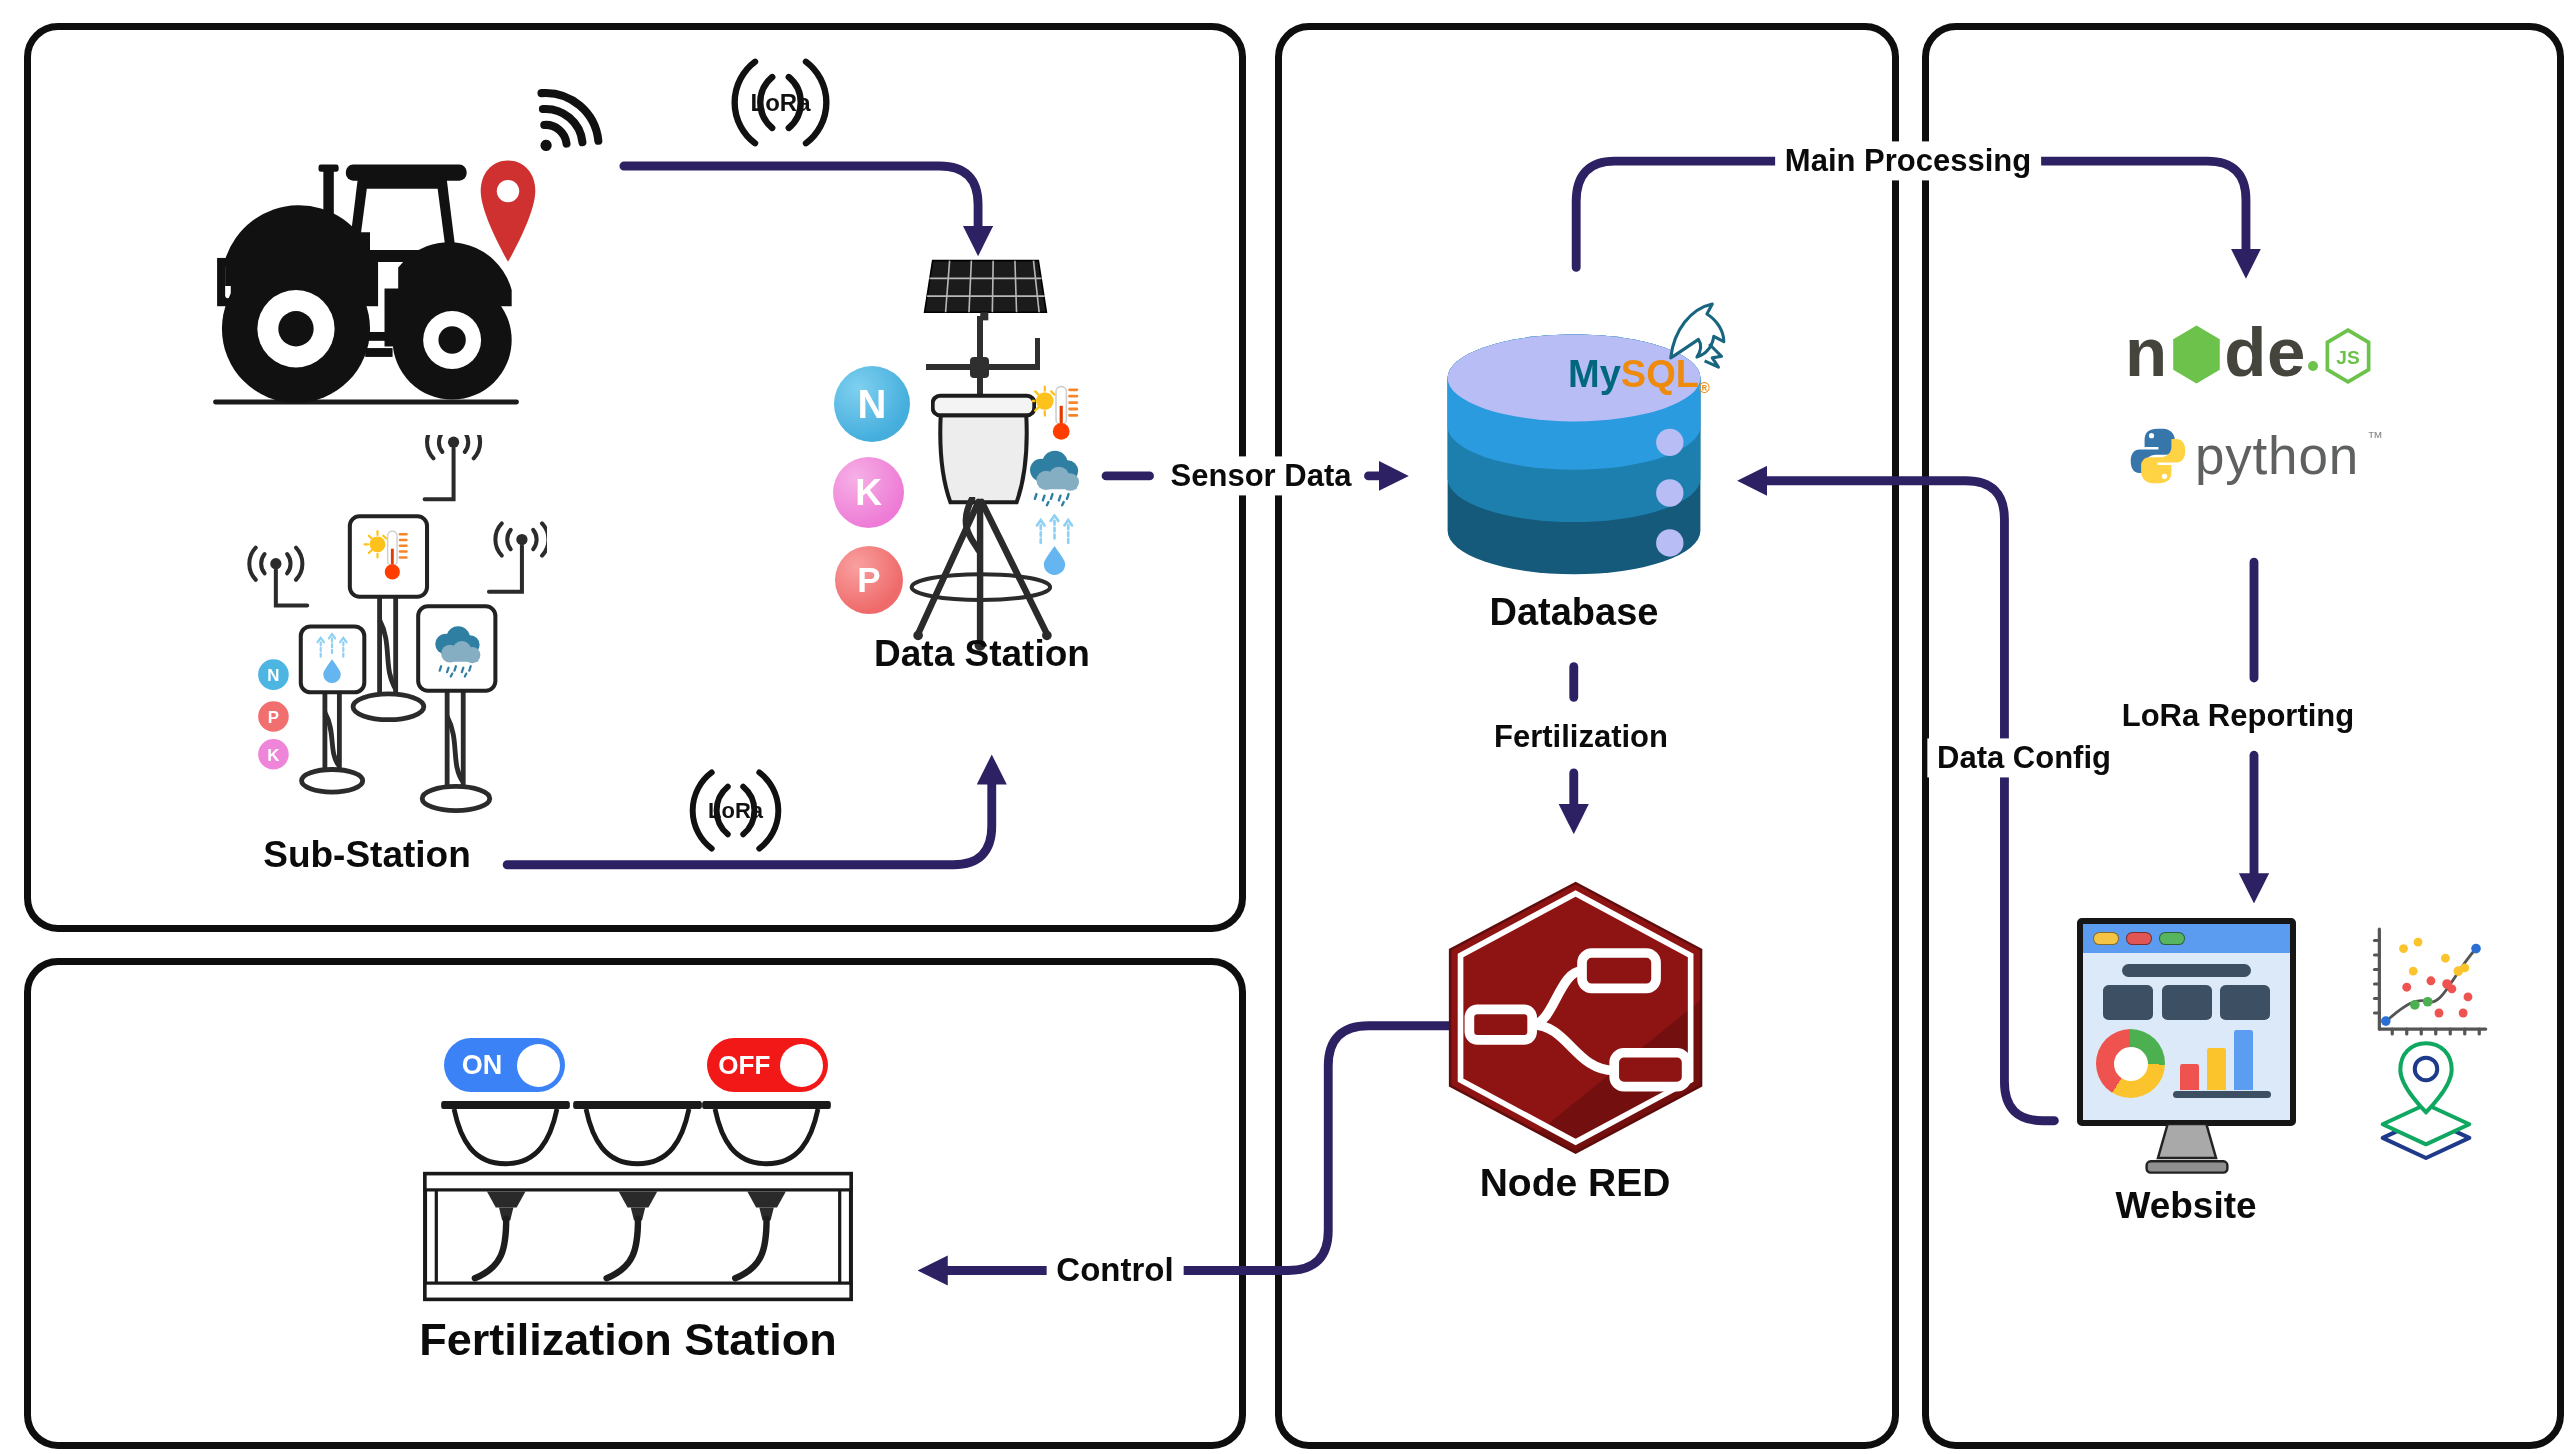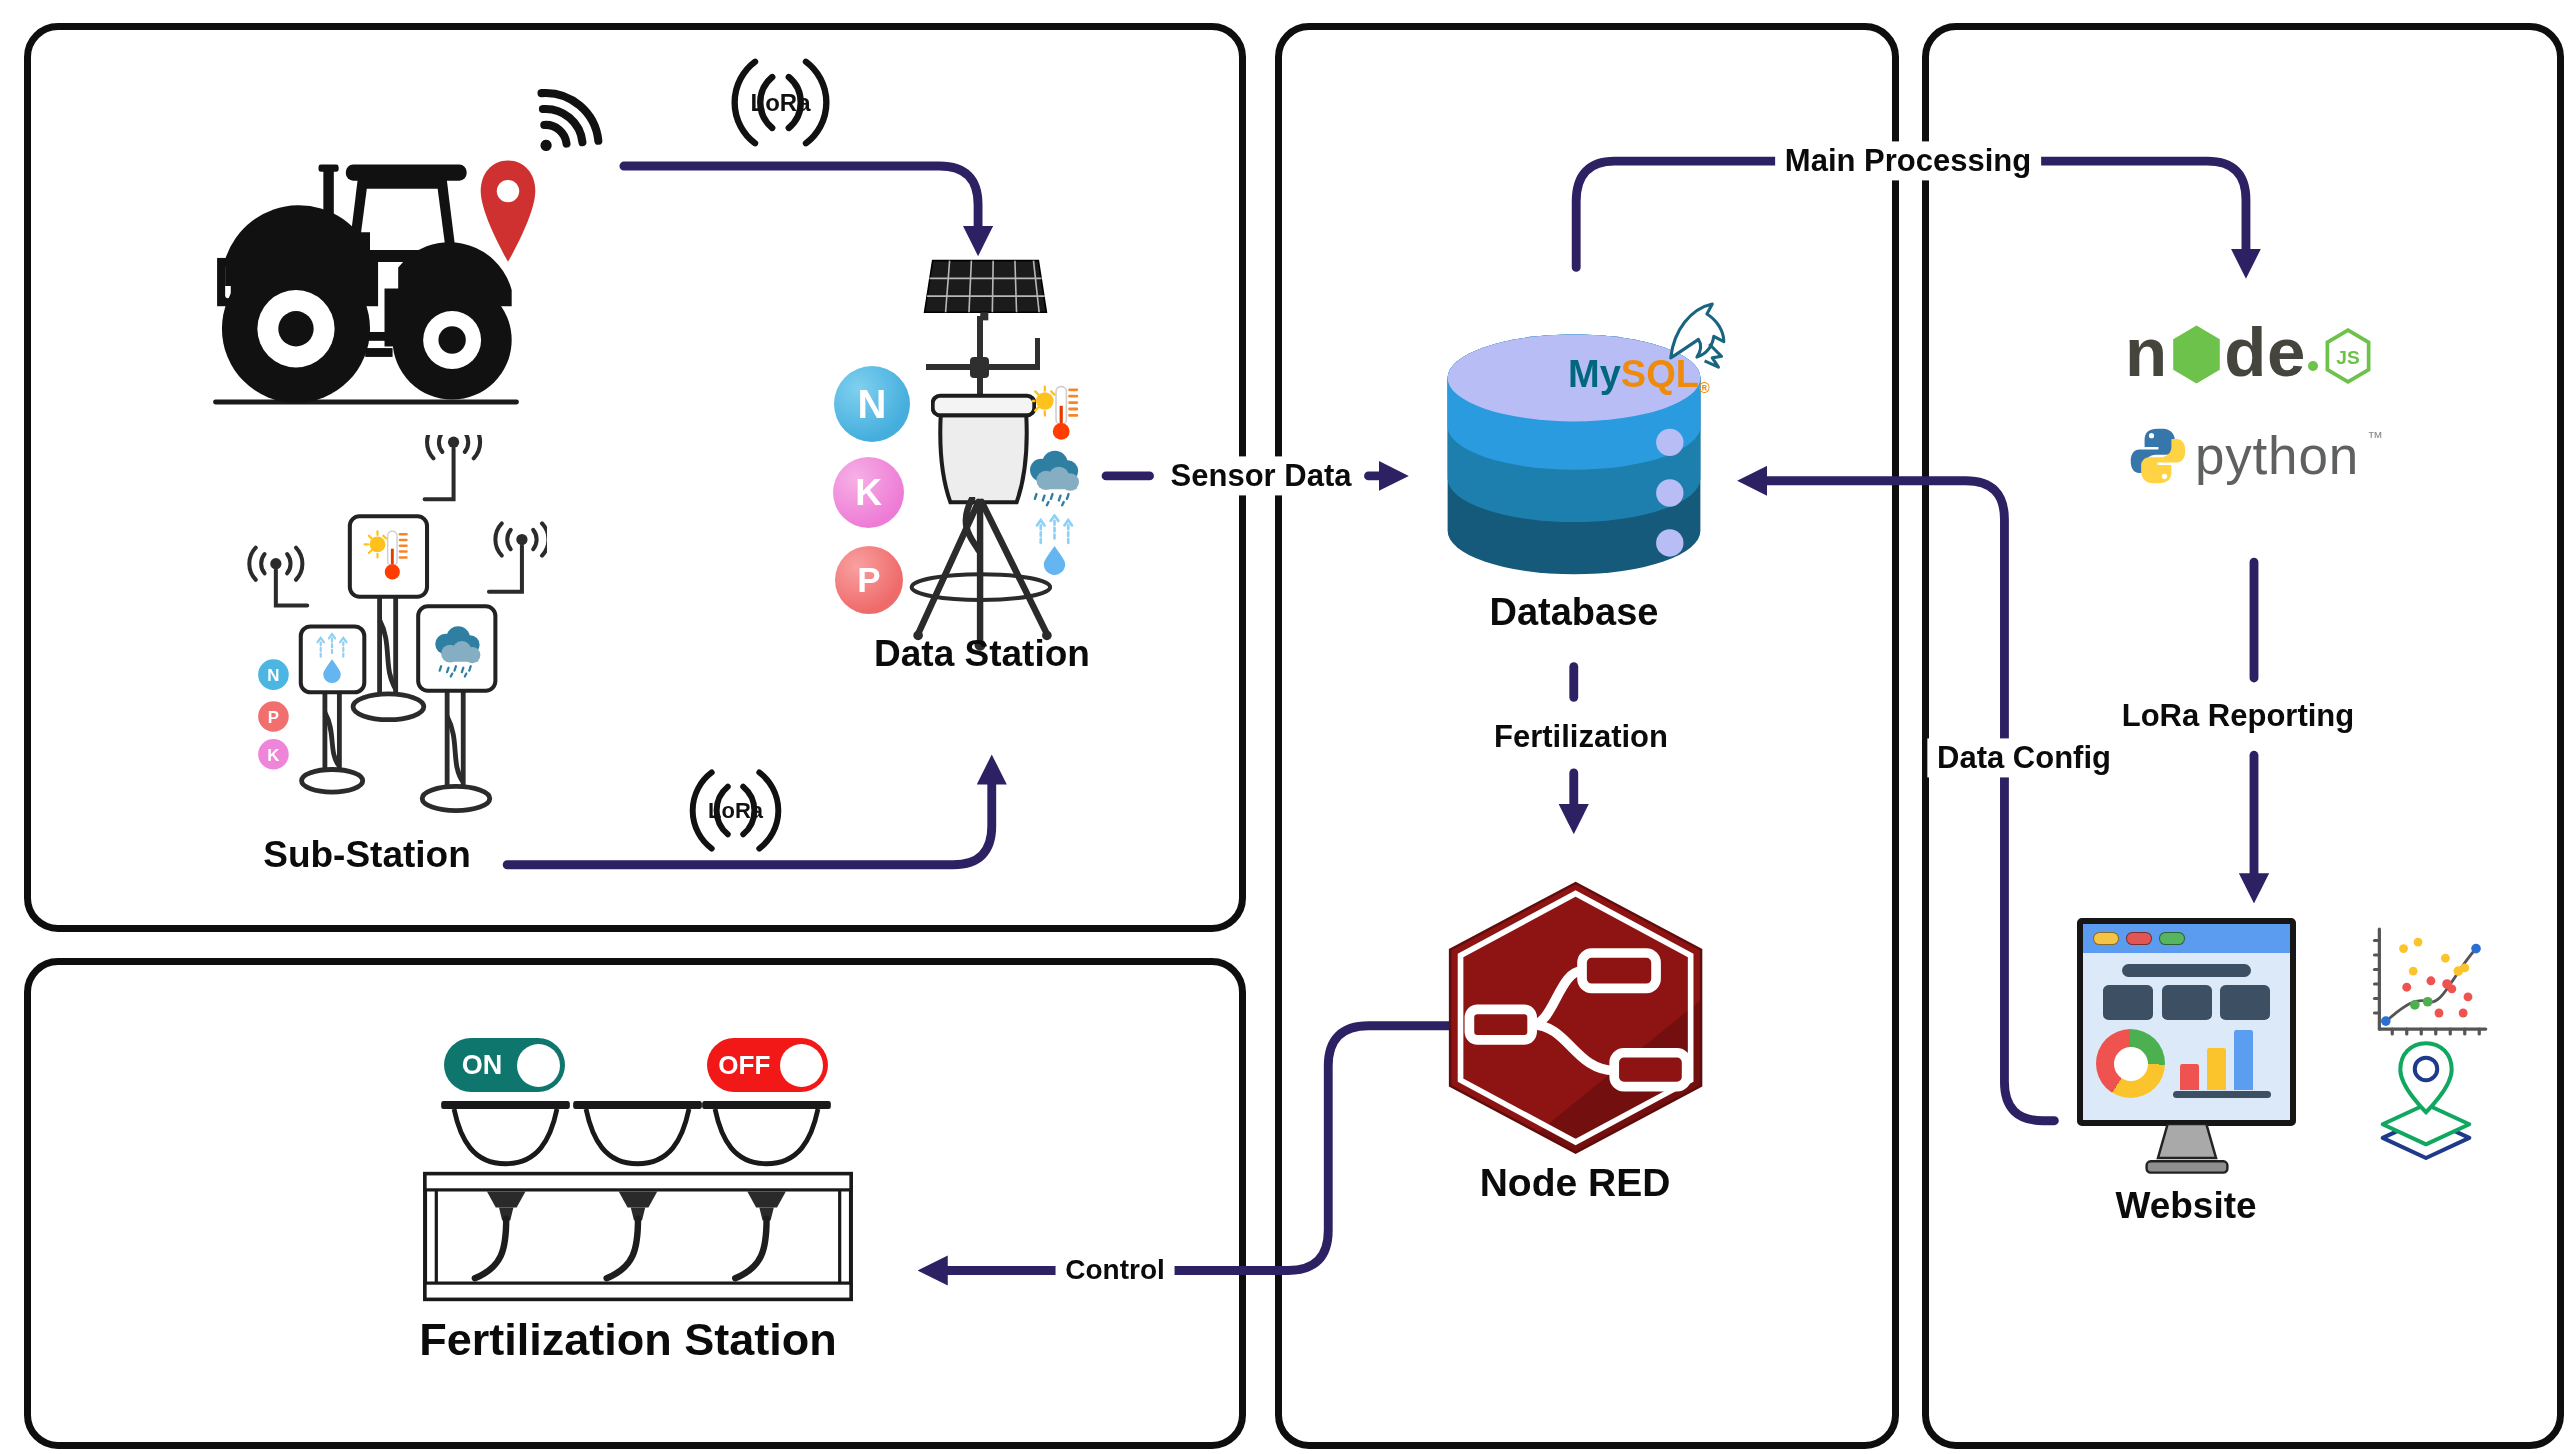--- a/index.html
+++ b/index.html
@@ -355,21 +355,21 @@
       <path d="M108,181 C152,181 162,238 210,238"></path>
     </g>
     <g fill="#8e1414" stroke="#ffffff" stroke-width="12">
       <rect x="30" y="162" width="78" height="38" rx="10"></rect>
       <rect x="170" y="92" width="92" height="44" rx="12"></rect>
       <rect x="210" y="216" width="90" height="42" rx="12"></rect>
     </g>
   </svg>
   <div class="lbl" style="left:1575px;top:1183px;font-size:39px;">Node RED</div>
 
-  <div class="lbl flowlbl" style="left:1115px;top:1270px;font-size:28px;">Control</div>
+  <div class="lbl flowlbl" style="left:1115px;top:1270px;font-size:33px;">Control</div>
   <div class="lbl flowlbl" style="left:1908px;top:161px;font-size:31px;">Main Processing</div>
   <div class="lbl flowlbl" style="left:2024px;top:758px;font-size:31px;">Data Config</div>
   <div class="lbl flowlbl" style="left:2238px;top:716px;font-size:31px;">LoRa Reporting</div>
 
   <div class="nodeword" style="left:2125px;top:308px;height:89px;">
     <span class="ltr">n</span>
     <svg width="53" height="61" viewBox="0 0 66 76" style="margin:4.8px 1.6px 0 1.6px;">
       <polygon points="33,2 62,19 62,57 33,74 4,57 4,19" fill="#6cc24a"></polygon>
     </svg>
     <span class="ltr">de</span>
@@ -460,21 +460,21 @@
       <circle cx="112" cy="56" r="6" fill="#fcc42c"></circle>
   </svg>
 
   <svg class="icon" style="left:2376px;top:1040px;" width="100" height="122" viewBox="0 0 124 152">
     <path d="M62,97 L116,122 L62,147 L8,122 Z" fill="none" stroke="#1e3a8a" stroke-width="5" stroke-linejoin="round"></path>
     <path d="M62,80 L116,105 L62,130 L8,105 Z" fill="#fff" stroke="#10a860" stroke-width="5" stroke-linejoin="round"></path>
     <path d="M62,4 C43,4 30,18 30,37 C30,59 62,90 62,90 C62,90 94,59 94,37 C94,18 81,4 62,4 Z" fill="#fff" stroke="#10a860" stroke-width="5"></path>
     <circle cx="62" cy="36" r="14" fill="#fff" stroke="#1e3a8a" stroke-width="5"></circle>
   </svg>
 
-  <div class="toggle" style="left:444px;top:1038px;width:121px;height:54px;background:#0f766e;font-size:27px;">
+  <div class="toggle" style="left:444px;top:1038px;width:121px;height:54px;background:#3b82f6;font-size:27px;">
     <span style="margin-left:17.7px;">ON</span>
     <span class="knob"></span>
   </div>
   <div class="toggle" style="left:707px;top:1038px;width:121px;height:54px;background:#f21818;font-size:26px;">
     <span style="margin-left:11.3px;">OFF</span>
     <span class="knob"></span>
   </div>
 
   <svg class="icon" style="left:441px;top:1101px;" width="129" height="74" viewBox="0 0 160 92">
       <use href="#ic-funnel"></use>

